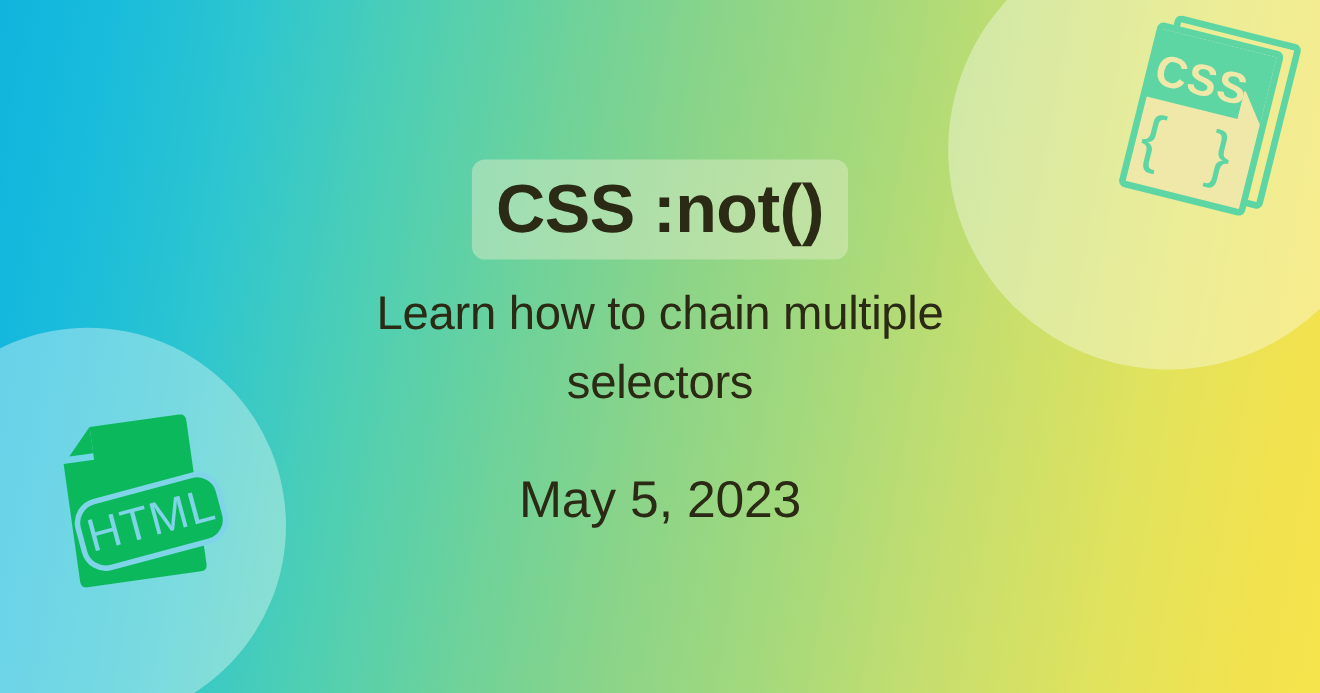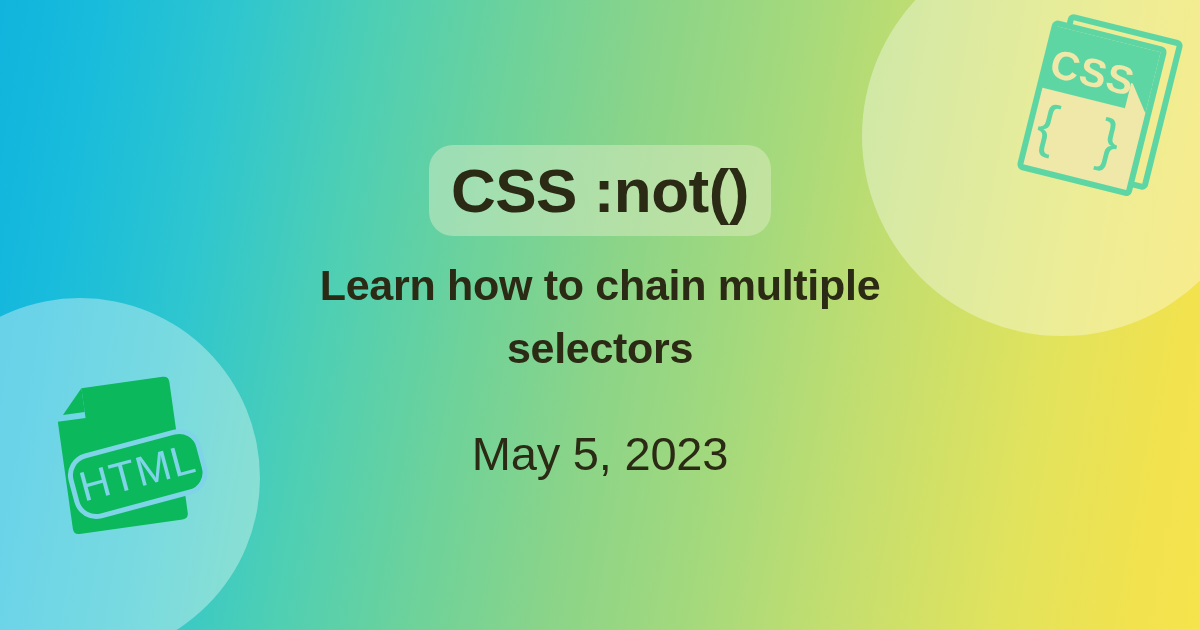--- a/index.html
+++ b/index.html
@@ -75,34 +75,34 @@
     width: 560px;
     text-align: center;
     font-size: 62px;
     line-height: 82px;
     font-weight: 700;
     letter-spacing: -0.5px;
     color: #2b2a14;
   }
   #post-title .hl {
     background: rgba(232, 240, 205, 0.44);
-    border-radius: 24px;
+    border-radius: 12px;
     padding: 11px 22px;
     -webkit-box-decoration-break: clone;
     box-decoration-break: clone;
     text-align: center;
   }
 
   #post-subtitle {
     margin: 22px 0 0 0;
     width: 640px;
     text-align: center;
     font-size: 43px;
     line-height: 63px;
-    font-weight: 700;
+    font-weight: 400;
     letter-spacing: -0.3px;
     color: #2b2a14;
   }
 
   #post-date {
     margin: 46px 0 0 0;
     text-align: center;
     font-size: 47px;
     font-weight: 400;
     letter-spacing: -0.2px;

